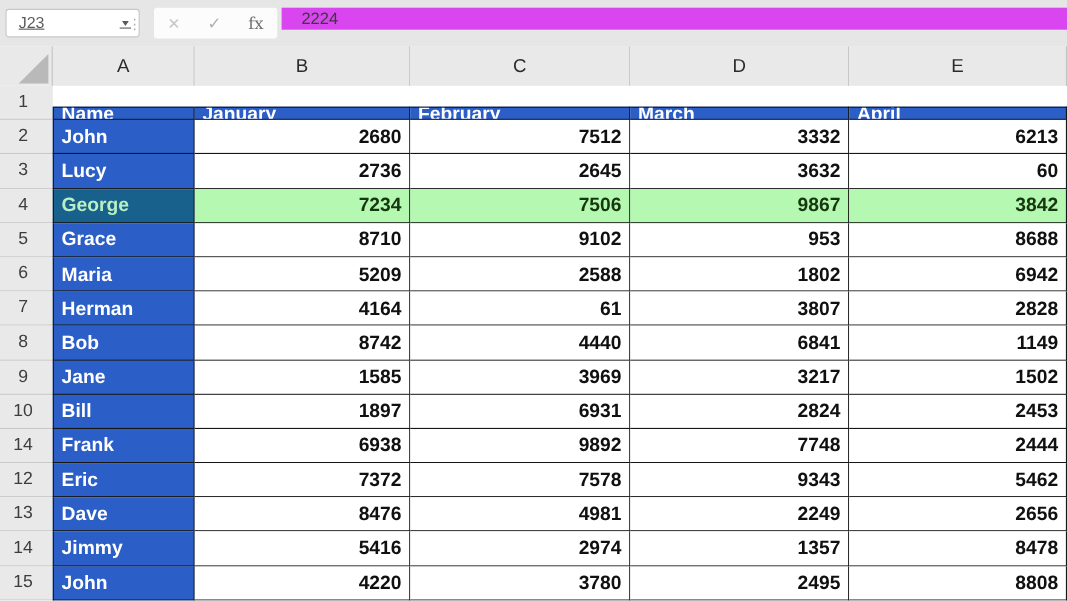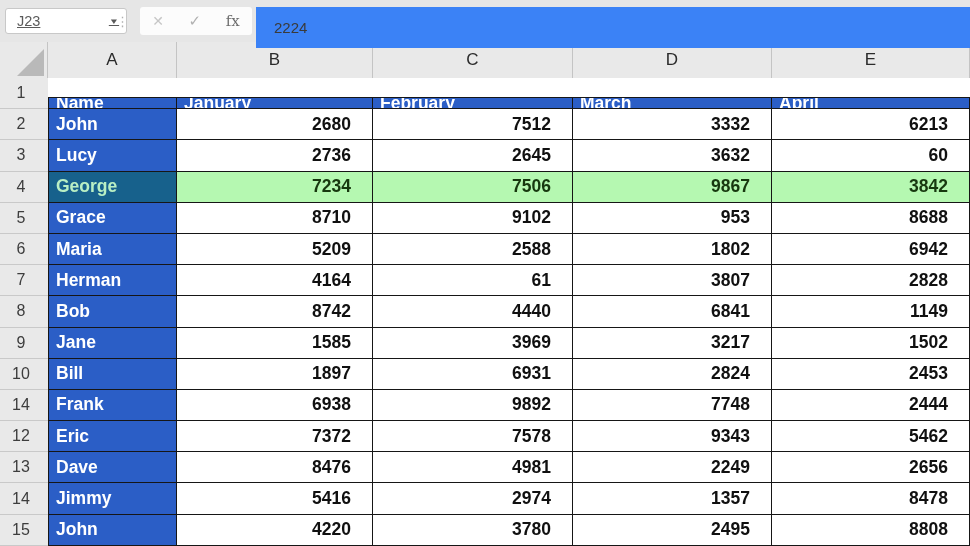--- a/index.html
+++ b/index.html
@@ -19,21 +19,21 @@
   .caret{font-size:8px;color:#5a5a5a;transform:scaleX(1.3);}
   .dots{position:absolute;left:116px;top:8px;height:26px;display:flex;align-items:center;color:#b0b0b0;font-size:13px;letter-spacing:0;}
   .fbtns{
     position:absolute;left:140px;top:7px;width:112px;height:28px;background:#fcfcfc;
     border-radius:3px;display:flex;align-items:center;justify-content:space-around;
   }
   .fx-x{color:#c6c6c6;font-size:14px;}
   .fx-check{color:#b0b0b0;font-size:15px;}
   .fx{color:#6e6e6e;font-size:15px;font-family:"DejaVu Serif",serif;}
   .fbar{
-    position:absolute;left:256px;top:7px;right:0;height:41px;background:#3b82f6;
+    position:absolute;left:256px;top:7px;right:0;height:20px;background:#d946ef;
     display:flex;align-items:center;padding-left:18px;font-size:15px;color:#3a3a3a;
   }
   
   .grid{
     display:grid;
     grid-template-columns:48px 129px 196px 200px 199px 198px;
     grid-template-rows:36px repeat(15,31.2px);
     width:970px;
   }
   .corner{background:var(--header-bg,#e9e9e9);border-right:1px solid #c4c4c4;position:relative;}
@@ -52,21 +52,21 @@
   .c{
     background:#fff;display:flex;align-items:center;
     border-right:1px solid var(--cell-border,#161616);
     border-bottom:1px solid var(--cell-border,#161616);
     font-weight:bold;font-size:17.5px;box-sizing:border-box;overflow:hidden;white-space:nowrap;
   }
   .first{border-left:1px solid var(--cell-border,#161616);}
   .top{border-top:1px solid var(--cell-border,#161616);margin-top:19px;}
   .hblue{background:var(--header-blue,#2b5ec6);color:#fff;padding-left:7px;}
   .teal{background:var(--highlight-teal,#17618c);color:var(--highlight-teal-text,#b9efc4);padding-left:7px;}
-  .num{justify-content:flex-end;padding-right:21px;color:#101010;}
+  .num{justify-content:flex-end;padding-right:7px;color:#101010;}
   .green{background:var(--highlight-green,#b5f8b1);color:var(--highlight-green-text,#17380f);}
 </style>
 </head>
 <body>
 
 <div class="topbar">
   <div class="namebox">
     <span>J23</span>
     <span class="caret">▼</span>
   </div>

